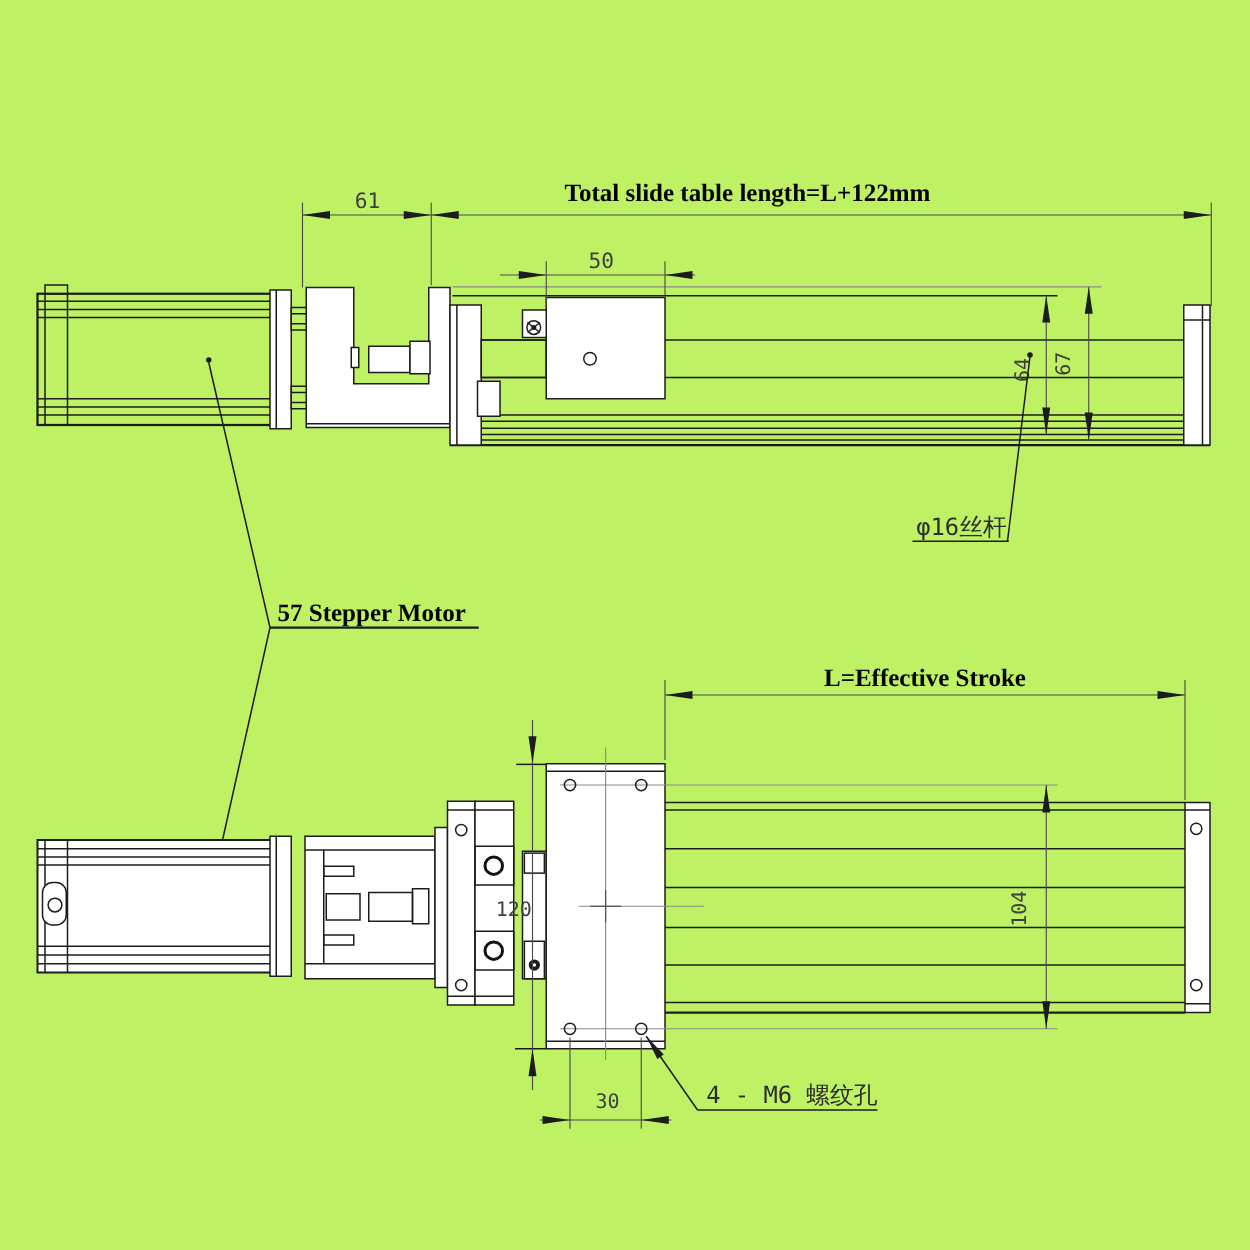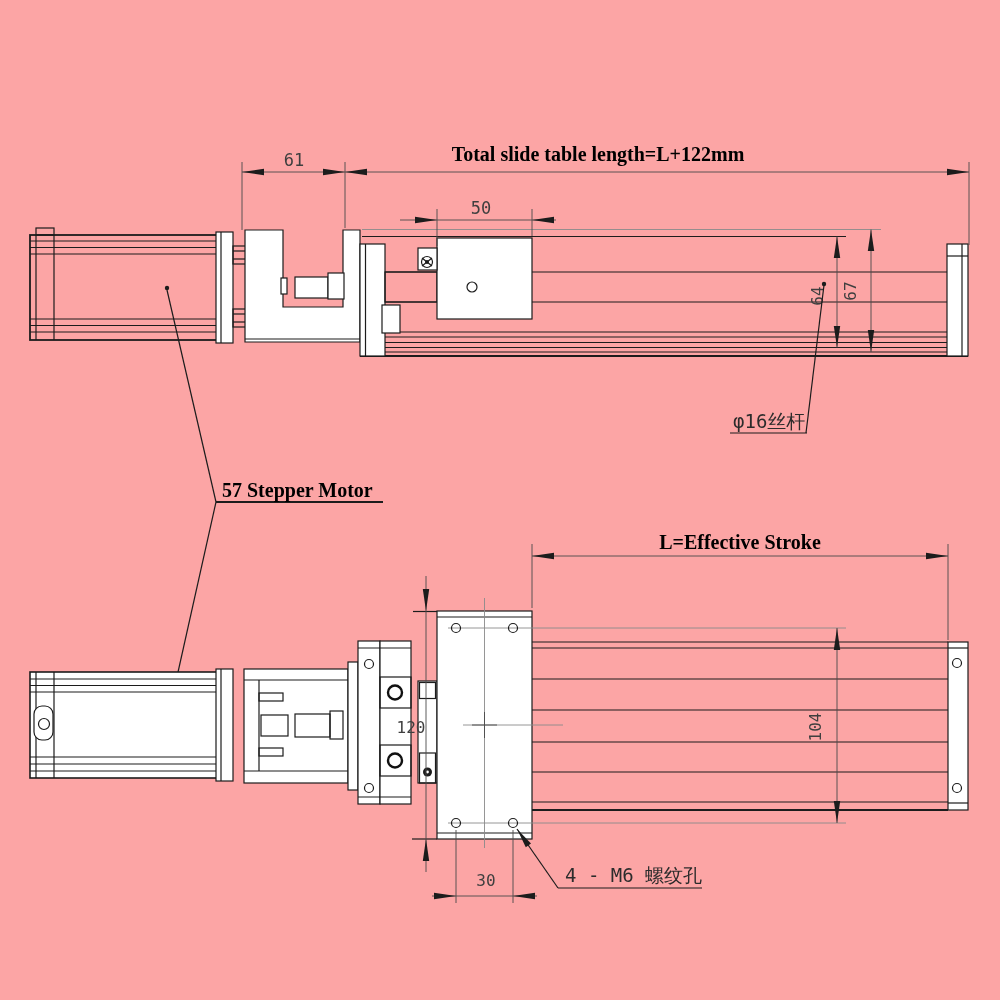--- a/index.html
+++ b/index.html
@@ -1,16 +1,16 @@
 <!DOCTYPE html>
 <html><head>
 <meta charset="utf-8">
 <style>
   html,body{margin:0;padding:0;background:#ffffff;}
-  .stage{width:1000px;height:1000px;position:relative;background:#fca5a5;}
+  .stage{width:1000px;height:1000px;position:relative;background:#bef264;}
   svg{display:block;}
   .ln{stroke:#1c1c1c;stroke-width:1.2;fill:none;}
   .lnb{stroke:#1c1c1c;stroke-width:1.8;fill:none;}
   .wf{stroke:#1c1c1c;stroke-width:1.2;fill:#ffffff;}
   .wfb{stroke:#1c1c1c;stroke-width:1.6;fill:#ffffff;}
   .thin{stroke:#8a8a8a;stroke-width:0.9;fill:none;}
   .dim{stroke:#4a4a4a;stroke-width:0.9;fill:none;}
   .ar{fill:#1c1c1c;stroke:none;}
   .dk{fill:#1c1c1c;}
   .boldc{stroke:#111;stroke-width:2.4;fill:none;}

